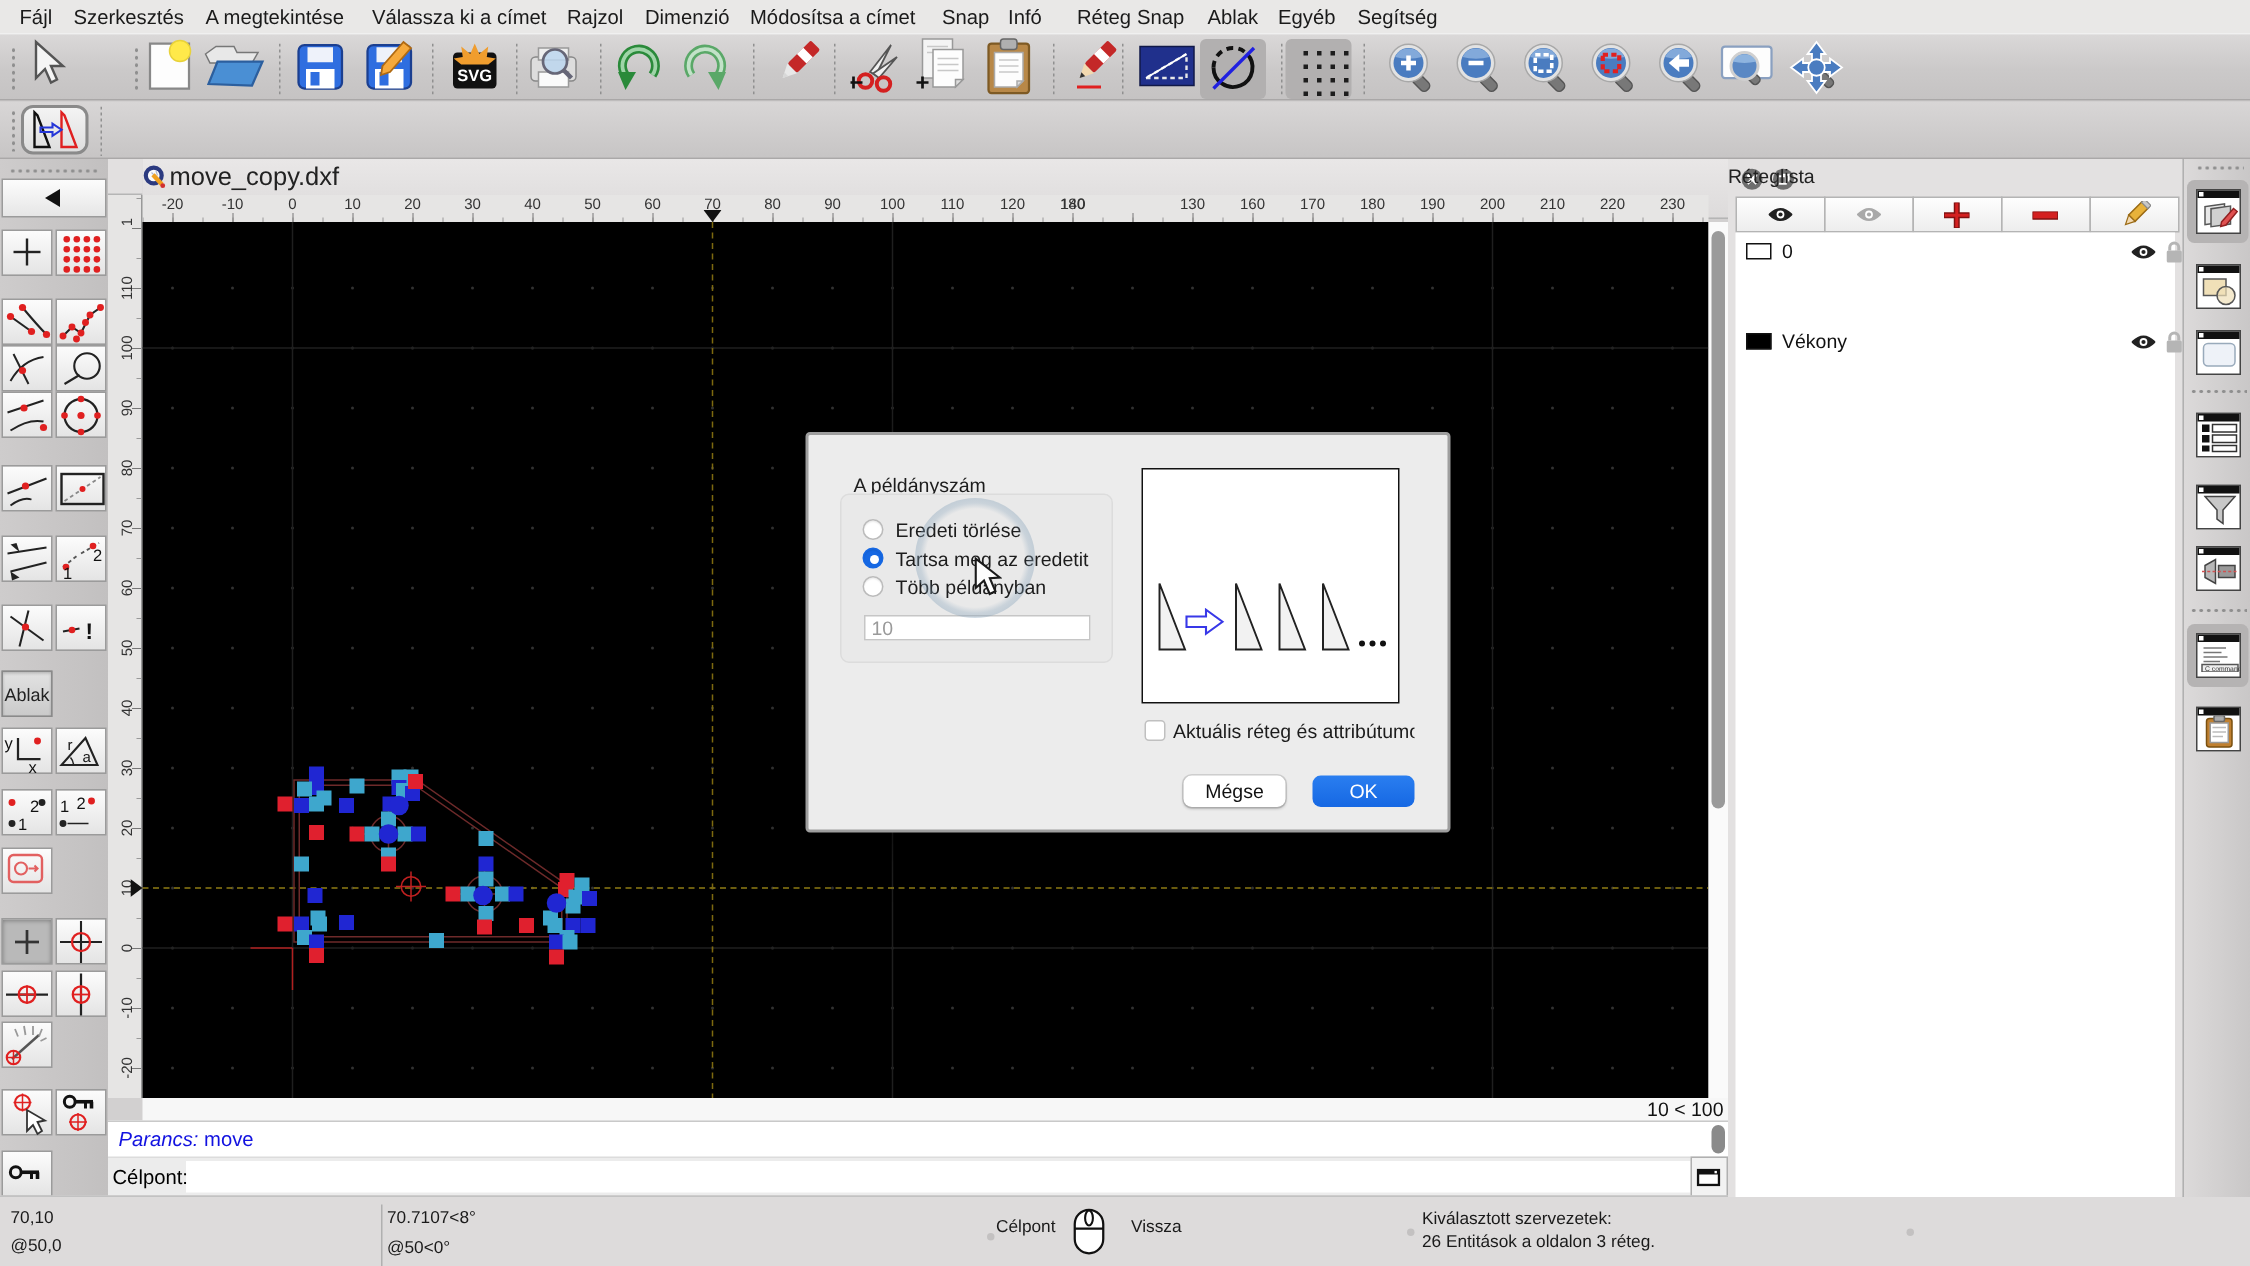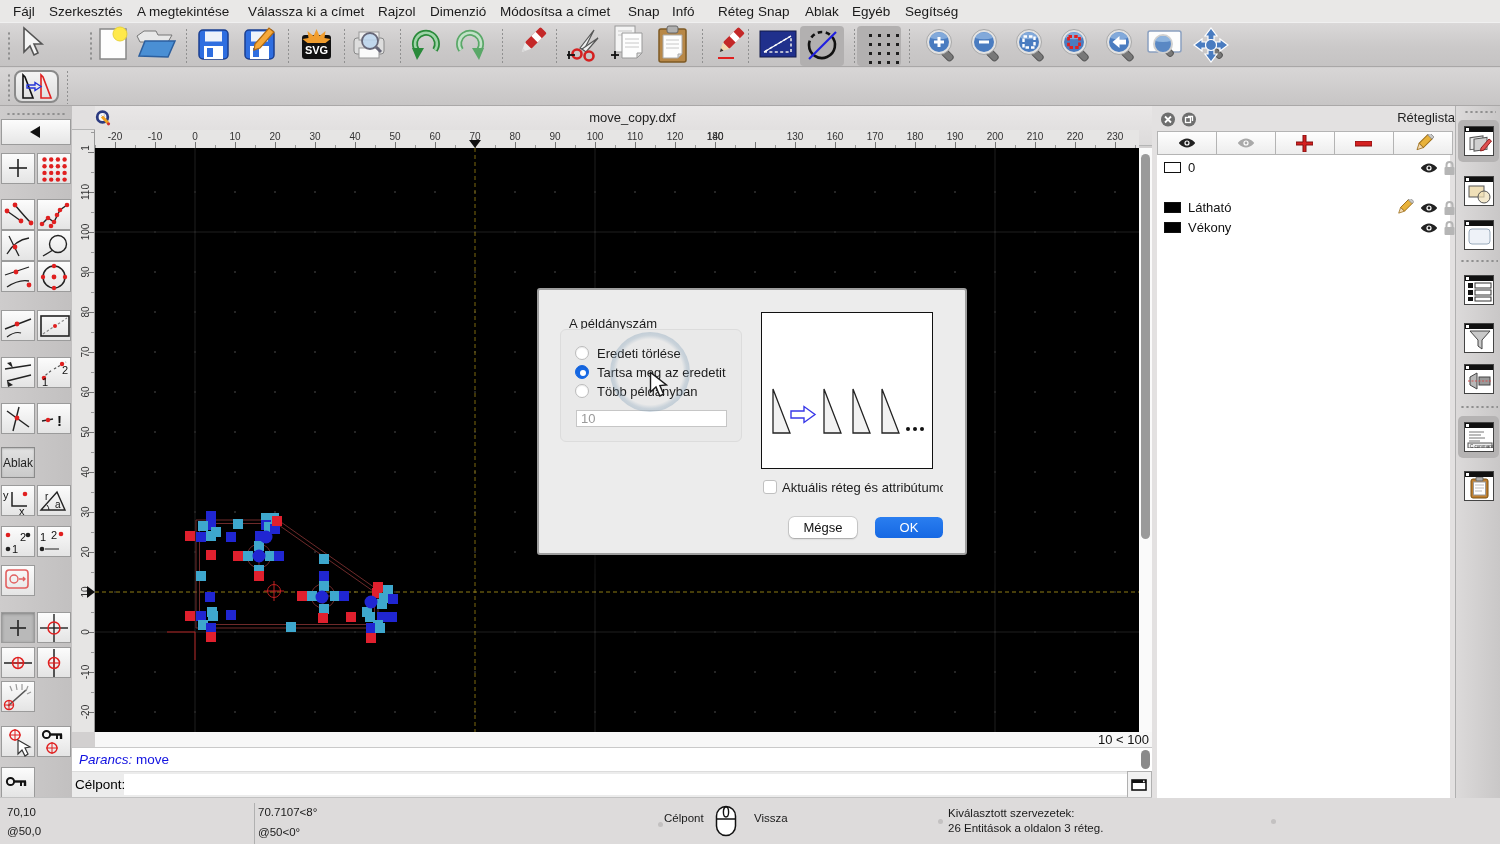--- a/index.html
+++ b/index.html
@@ -5,21 +5,21 @@
 body{position:relative;background:#d2d0d0}
 .abs{position:absolute}
 #menubar{left:0;top:0;width:1500px;height:22px;background:#e9e8e7;color:#1a1a1a;font-size:13.5px}
 #menubar span{position:absolute;top:4px;white-space:nowrap}
 #toolbar1{left:0;top:22px;width:1500px;height:45px;background:linear-gradient(180deg,#dad8d8,#cbc9c9 55%,#c5c3c3);border-top:1px solid #f0f0f0;border-bottom:1px solid #a9a7a7}
 #toolbar2{left:0;top:68px;width:1500px;height:38px;background:linear-gradient(180deg,#d8d6d6,#c7c5c5);border-bottom:1px solid #aaa8a8}
 .vdots{position:absolute;width:2px;background-image:radial-gradient(circle,#8f8f8f 1px,transparent 1.3px);background-size:2px 5px}
 .hdots{position:absolute;height:2px;background-image:radial-gradient(circle,#8f8f8f 1px,transparent 1.3px);background-size:5px 2px}
 .tsep{position:absolute;width:1px;background-image:linear-gradient(#909090 2px,transparent 2px);background-size:1px 4px}
 #lefttools{left:0;top:106px;width:72px;height:694px;background:linear-gradient(90deg,#cecccc,#c2c0c0)}
-#titlebar{left:95px;top:106px;width:1057px;height:40px;background:linear-gradient(180deg,#e9e7e7,#dddbdb);border-bottom:1px solid #b5b5b5;font-size:13px;color:#222;text-align:center;line-height:24px;text-indent:18px}
+#titlebar{left:95px;top:106px;width:1057px;height:40px;background:linear-gradient(180deg,#e9e7e7,#dddbdb);border-bottom:1px solid #b5b5b5;font-size:17px;color:#222;line-height:24px;text-indent:18px}
 #hruler{left:95px;top:130px;width:1044px;height:18px;background:#e6e5e4;font-size:10px;color:#333}
 #vruler{left:72px;top:130px;width:23px;height:602px;background:#e6e5e4;border-right:1px solid #999;font-size:10px;color:#333}
 #corner{left:72px;top:106px;width:23px;height:24px;background:#e2e0e0;border-bottom:1px solid #b5b5b5}
 #canvas{left:95px;top:148px;width:1044px;height:584px;background:#000}
 #vsb{left:1139px;top:148px;width:13px;height:584px;background:#fafafa}
 #vsbthumb{left:1141px;top:154px;width:9px;height:385px;background:#9a9a9a;border-radius:4.5px}
 #hstrip{left:95px;top:732px;width:1057px;height:15px;background:#f7f7f7;font-size:12px;color:#111}
 #cmdhist{left:72px;top:747px;width:1080px;height:25px;background:#fff;border-top:1px solid #c9c9c9;border-bottom:1px solid #dcdcdc;font-size:13.5px;color:#1212e0}
 #cmdline{left:72px;top:772px;width:1080px;height:26px;background:#ececec;border-bottom:1px solid #c0c0c0;font-size:13.5px;color:#000}
 #statusbar{left:0;top:797px;width:1500px;height:47px;background:#dddbdb;border-top:1px solid #c2c2c2;font-size:11.5px;color:#1a1a1a}
@@ -1069,21 +1069,21 @@
 </div>
 
 <div id="rightdock" class="abs">
 <svg class="abs" style="left:9px;top:6px" width="40" height="15">
       <circle cx="7" cy="7.5" r="7" fill="#6e6e6e"></circle>
       <path d="M4,4.5 l6,6 M10,4.5 l-6,6" stroke="#fff" stroke-width="1.8"></path>
       <circle cx="28" cy="7.5" r="7" fill="#6e6e6e"></circle>
       <rect x="24.5" y="5.5" width="5" height="5" fill="none" stroke="#fff" stroke-width="1.3"></rect>
       <path d="M27,4.5 h4.5 v4.5" fill="none" stroke="#fff" stroke-width="1.3"></path>
     </svg>
-<div class="abs" style="left:0;top:4px;width:303px;text-align:right;font-size:13px;color:#222">Réteglista</div>
+<div class="abs" style="left:0;top:4px;width:303px;text-align:left;font-size:13px;color:#222">Réteglista</div>
 <div class="ltbtn" style="left:5px;width:60px"></div>
 <div class="ltbtn" style="left:64px;width:60px"></div>
 <div class="ltbtn" style="left:123px;width:60px"></div>
 <div class="ltbtn" style="left:182px;width:60px"></div>
 <div class="ltbtn" style="left:241px;width:60px"></div>
 <svg class="abs" style="left:27px;top:31px" width="16" height="13">
       <g fill="none" stroke="#222" stroke-width="1.8">
         <path d="M1,6 Q8,-1 15,6 Q8,13 1,6 Z" fill="#222"></path>
         <circle cx="8" cy="6" r="2.6" fill="#fff" stroke="none"></circle>
         <circle cx="8" cy="6" r="1.4" fill="#222" stroke="none"></circle>
@@ -1108,44 +1108,20 @@
           <rect x="6.5" y="-1" width="6" height="13" fill="#e8b23a" stroke="#9a6a14" stroke-width="1"></rect>
           <path d="M6.5,12 h6 l-3,6 z" fill="#f3d9b0" stroke="#9a6a14" stroke-width=".8"></path>
           <rect x="6.5" y="-3" width="6" height="3" fill="#c8c8c8" stroke="#888" stroke-width=".8"></rect>
         </g>
       </g>
     </svg>
 <div id="layerlist" class="abs">
 <div class="lrow" style="top:3px">
 <span class="swatch" style="background:#fff"></span>
 <span style="position:absolute;left:31px;top:2px">0</span>
-<svg style="position:absolute;left:264px;top:4px" width="16" height="13">
-          <g fill="none" stroke="#222" stroke-width="1.8">
-            <path d="M1,6 Q8,-1 15,6 Q8,13 1,6 Z" fill="#222"></path>
-            <circle cx="8" cy="6" r="2.6" fill="#fff" stroke="none"></circle>
-            <circle cx="8" cy="6" r="1.4" fill="#222" stroke="none"></circle>
-          </g>
-        </svg>
-<svg style="position:absolute;left:286px;top:2px" width="13" height="16">
-          <rect x="1.5" y="7" width="10" height="8" rx="1" fill="#b5b5b5"></rect>
-          <path d="M3.5,7 V5 a3,3 0 0 1 6,0 V7" fill="none" stroke="#b5b5b5" stroke-width="2"></path>
-        </svg>
-</div>
-<div class="lrow" style="top:43px">
-<span class="swatch" style="background:#000"></span>
-<span style="position:absolute;left:31px;top:2px">Látható</span>
-<svg style="position:absolute;left:239px;top:1px" width="18" height="18">
-          <g transform="scale(0.9)">
-            <g transform="rotate(45 9 9)">
-              <rect x="6.5" y="-1" width="6" height="13" fill="#e8b23a" stroke="#9a6a14" stroke-width="1"></rect>
-              <path d="M6.5,12 h6 l-3,6 z" fill="#f3d9b0" stroke="#9a6a14" stroke-width=".8"></path>
-              <rect x="6.5" y="-3" width="6" height="3" fill="#c8c8c8" stroke="#888" stroke-width=".8"></rect>
-            </g>
-          </g>
-        </svg>
 <svg style="position:absolute;left:264px;top:4px" width="16" height="13">
           <g fill="none" stroke="#222" stroke-width="1.8">
             <path d="M1,6 Q8,-1 15,6 Q8,13 1,6 Z" fill="#222"></path>
             <circle cx="8" cy="6" r="2.6" fill="#fff" stroke="none"></circle>
             <circle cx="8" cy="6" r="1.4" fill="#222" stroke="none"></circle>
           </g>
         </svg>
 <svg style="position:absolute;left:286px;top:2px" width="13" height="16">
           <rect x="1.5" y="7" width="10" height="8" rx="1" fill="#b5b5b5"></rect>
           <path d="M3.5,7 V5 a3,3 0 0 1 6,0 V7" fill="none" stroke="#b5b5b5" stroke-width="2"></path>

